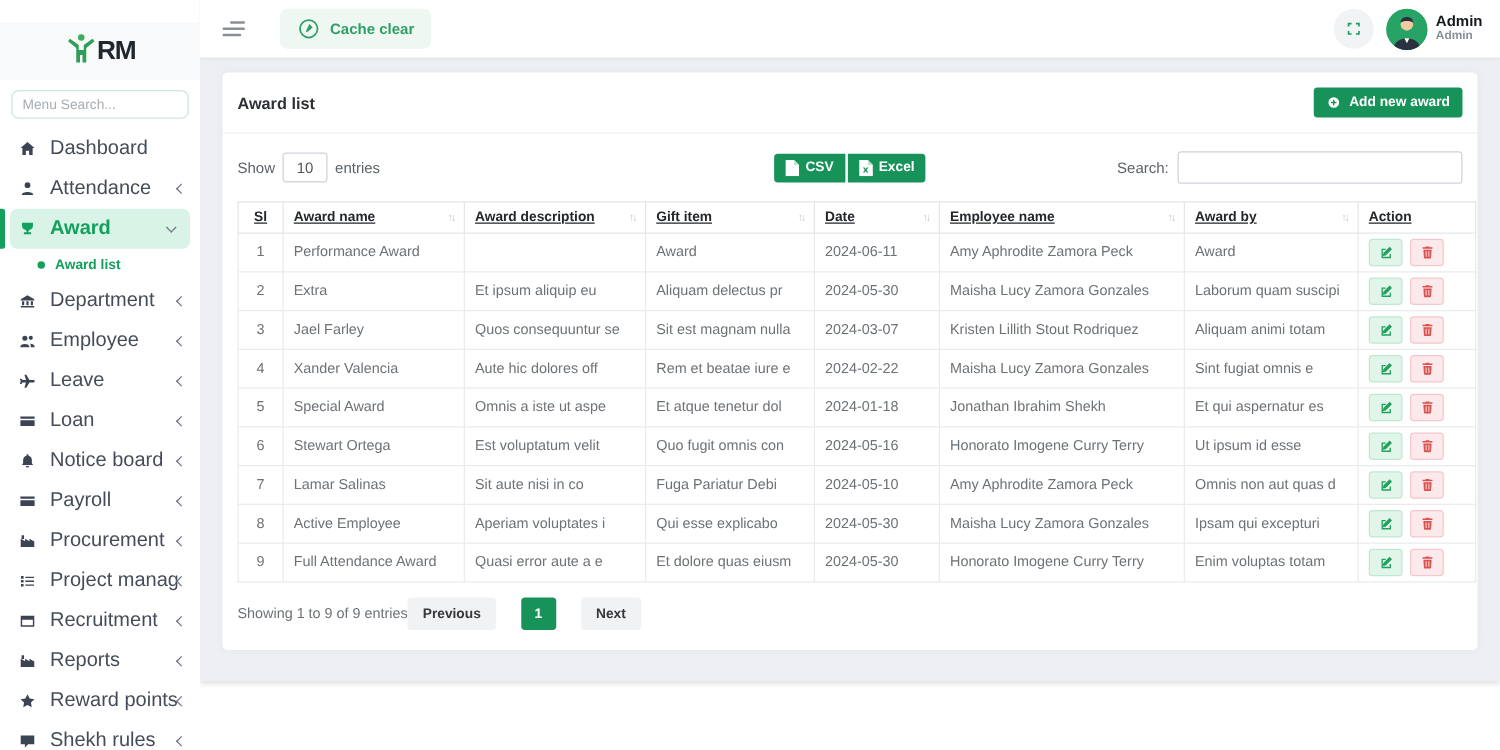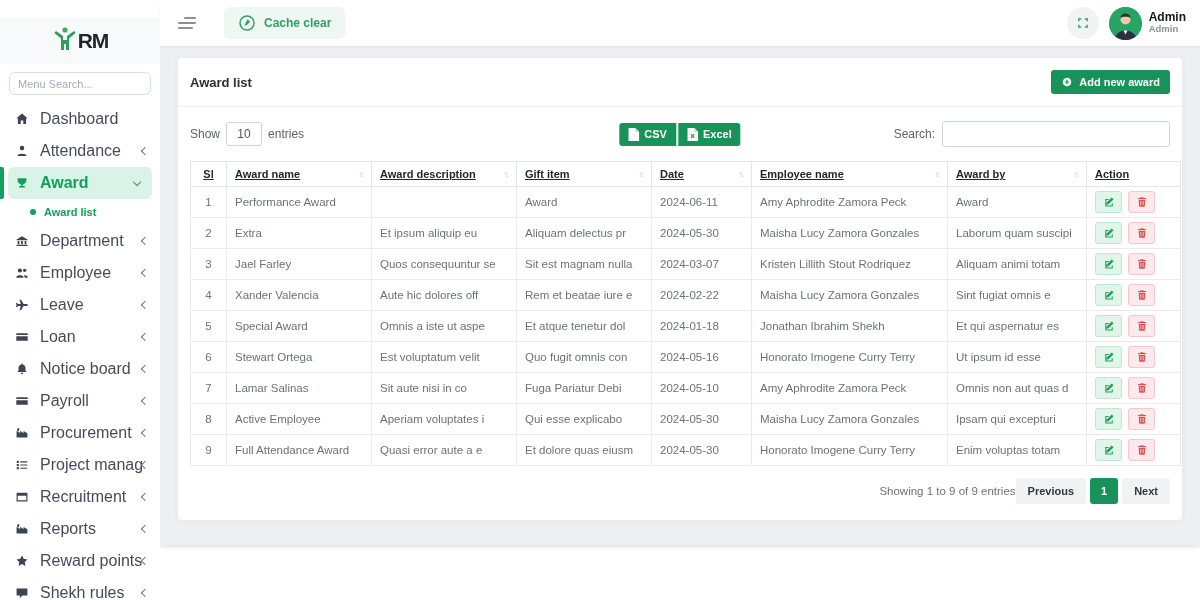--- a/index.html
+++ b/index.html
@@ -75,23 +75,23 @@
   td { font-size:11.5px; color:#6d7277; padding:4px 8px; border:1px solid #e9ebee; height:23px; white-space:nowrap; overflow:hidden; }
   .c-sl { text-align:center; }
   .actions { display:flex; gap:6px; }
   .icon-btn { width:27px; height:22px; border-radius:3px; display:flex; align-items:center; justify-content:center; cursor:pointer; }
   .icon-btn svg { width:12px; height:12px; }
   .btn-edit { background:#e2f5ea; border:1px solid #bfe8d0; }
   .btn-edit svg { fill:#21a15c; }
   .btn-del { background:#fcE9eb; border:1px solid #f5c6cb; }
   .btn-del svg { fill:#d9534f; }
 
-  .tbl-footer { display:flex; align-items:center; justify-content:flex-end; padding:12px 12px 16px 12px; }
+  .tbl-footer { display:flex; align-items:center; justify-content:flex-start; padding:12px 12px 16px 12px; }
   .showing { font-size:11.5px; color:#6d7277; }
-  .pager { display:flex; gap:4px; align-items:center; }
+  .pager { display:flex; gap:20px; align-items:center; }
   .page-btn { border:none; border-radius:3px; background:#f1f2f4; color:#33383d; font-size:11px; font-weight:bold; padding:7px 12px; cursor:pointer; font-family:"Liberation Sans",sans-serif; }
   .page-btn.current { background:#17935a; color:#fff; padding:7px 11px; min-width:26px; }
 </style>
 </head>
 <body>
 
 <div class="sidebar">
   <div class="logo-area">
     <div class="logo">
       <span>

